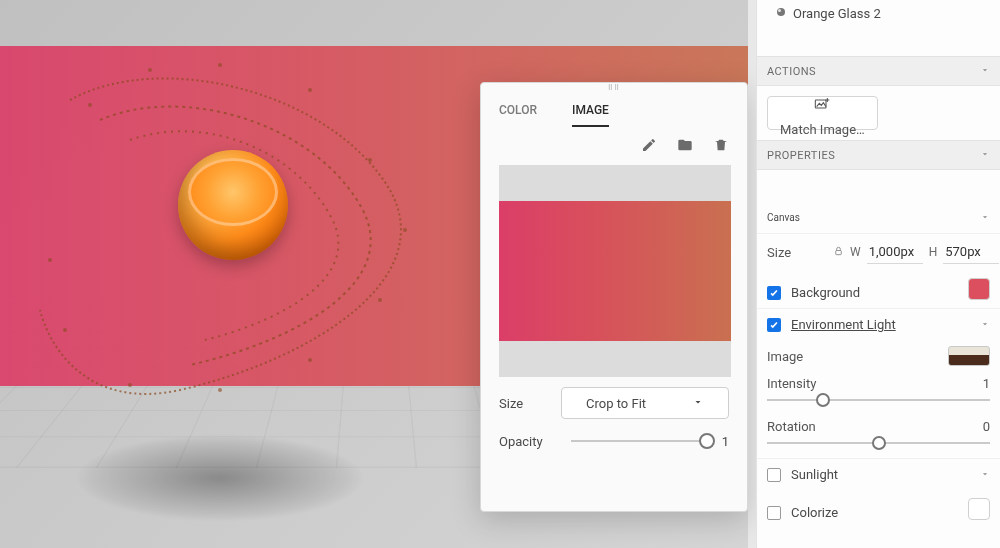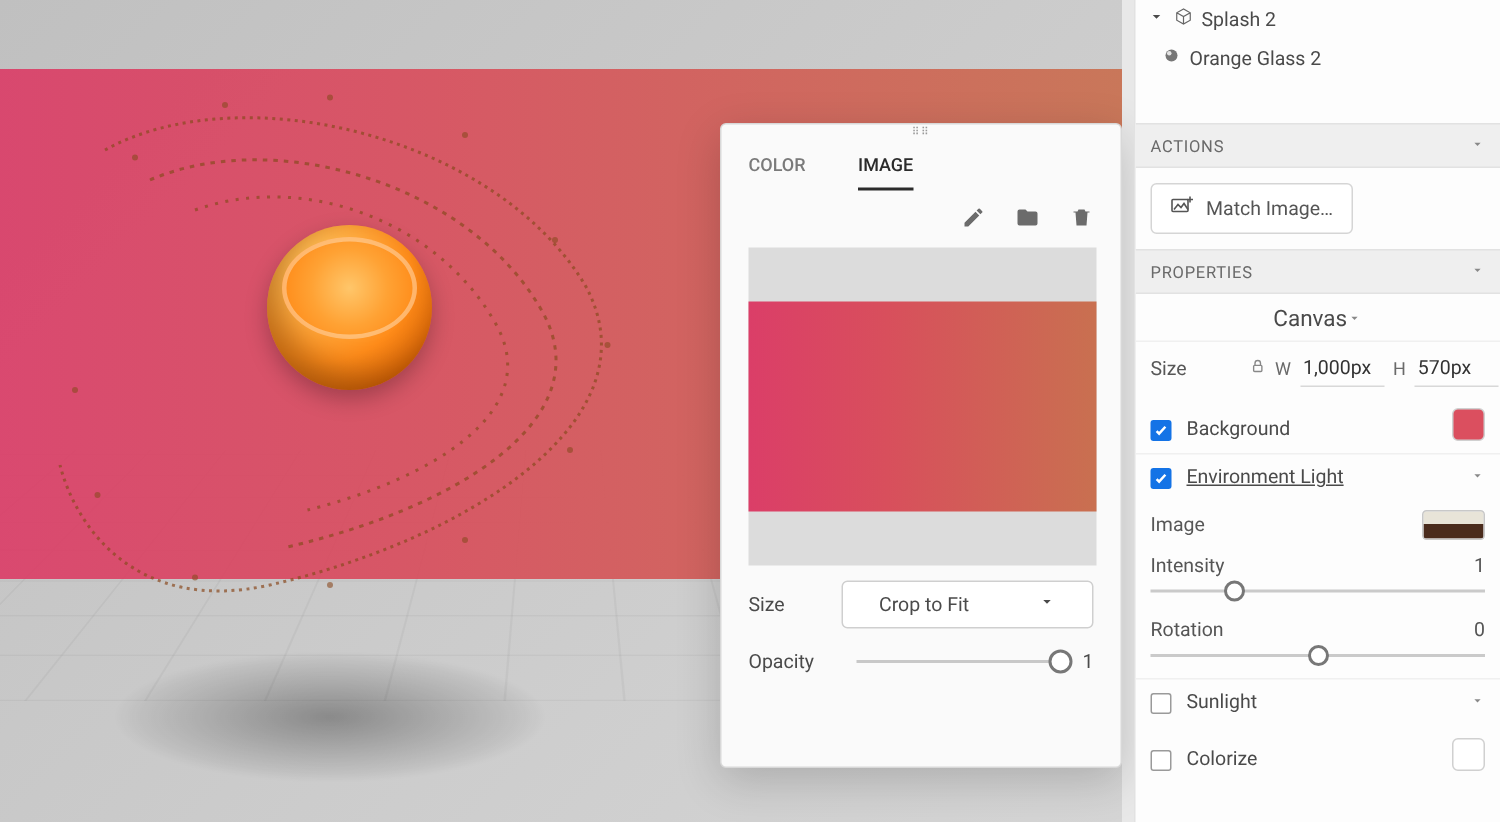--- a/index.html
+++ b/index.html
@@ -164,28 +164,30 @@
     border-bottom:1px solid #e2e2e2;
     font-size:11px; letter-spacing:0.5px; color:#6a6a6a;
   }
   .section-body { padding: 10px; }
   .match-btn {
     display:inline-flex; align-items:center; gap:8px;
     height: 34px; padding: 0 12px;
     border:1px solid #d5d5d5; border-radius:4px;
     background:#fff; color:#555; font-size:13px;
     cursor:pointer;
+    flex-direction:column;
   }
   .match-btn svg { width:16px; height:14px; }
 
   .prop-section-title {
-    display:flex; align-items:center; justify-content:center;
+    display:flex; align-items:center; justify-content:space-between;
     height: 32px; padding: 0 10px;
-    color:#4a4a4a; font-size:15px;
+    color:#4a4a4a; font-size:10px;
     border-bottom:1px solid #f0f0f0;
+    margin-top:32px;
   }
   .prop-row {
     display:flex; align-items:center;
     padding: 6px 10px;
     gap: 6px;
   }
   .prop-row .plabel { flex:0 0 60px; color:#575757; }
   .lock-icon svg { width:11px; height:12px; color:#888; }
   .dim-label { color:#6a6a6a; font-size:12px; }
   .dim-input {
@@ -312,33 +314,20 @@
     <div class="slider">
       <div class="track"></div>
       <div class="thumb" style="left:100%"></div>
     </div>
     <div class="val">1</div>
   </div>
 </div>
 
 <div class="right-panel">
 
-  <div class="tree-row">
-    <span>
-      <svg viewBox="0 0 24 24" fill="currentColor">
-          <path d="M7 10l5 5 5-5z"></path>
-        </svg>
-    </span>
-    <span class="cube-icon">
-      <svg viewBox="0 0 24 24" fill="none" stroke="currentColor" stroke-width="1.6">
-          <path d="M12 2 3 7v10l9 5 9-5V7l-9-5zM3 7l9 5 9-5M12 12v10"></path>
-        </svg>
-    </span>
-    <span>Splash 2</span>
-  </div>
 
   <div class="tree-row child">
     <span class="mat-icon">
       <svg viewBox="0 0 24 24" fill="currentColor">
           <circle cx="12" cy="12" r="8" fill="#777"></circle>
           <circle cx="9" cy="9" r="3" fill="#fff" opacity="0.8"></circle>
         </svg>
     </span>
     <span>Orange Glass 2</span>
   </div>

